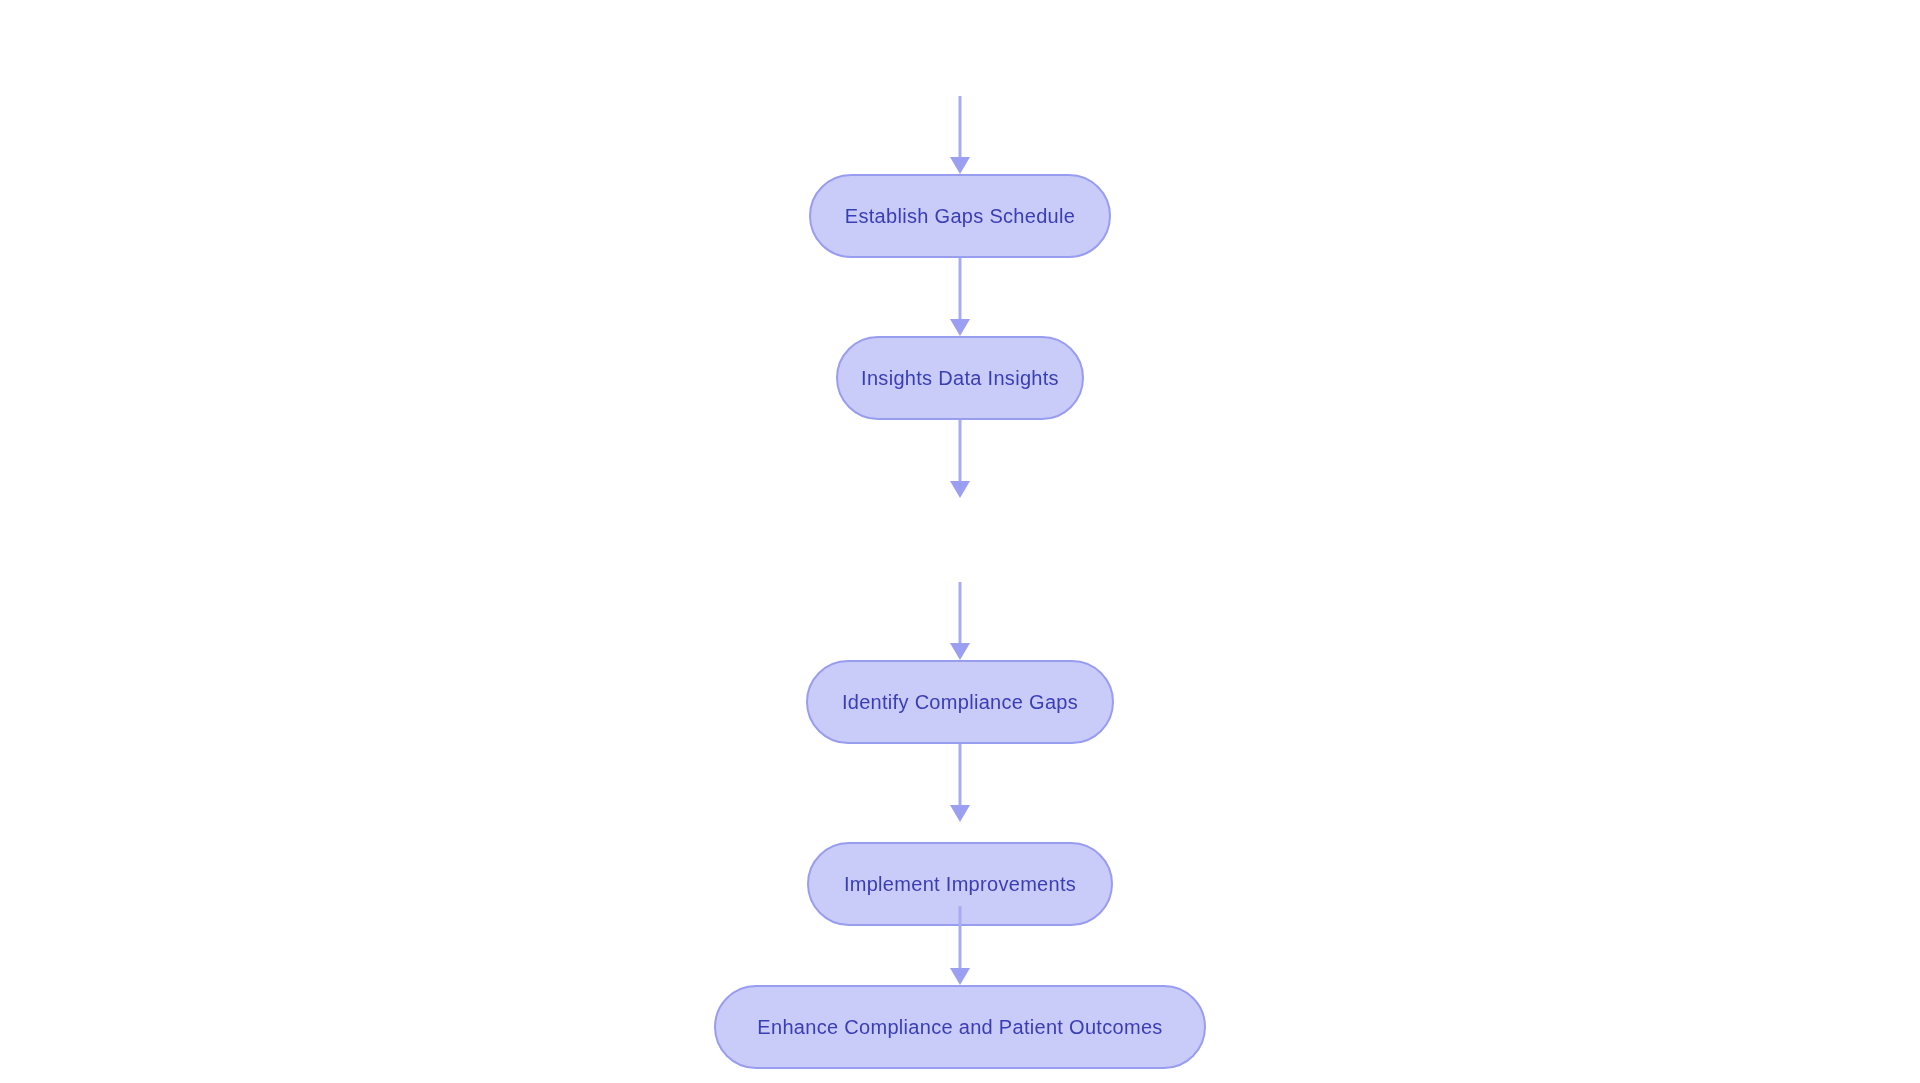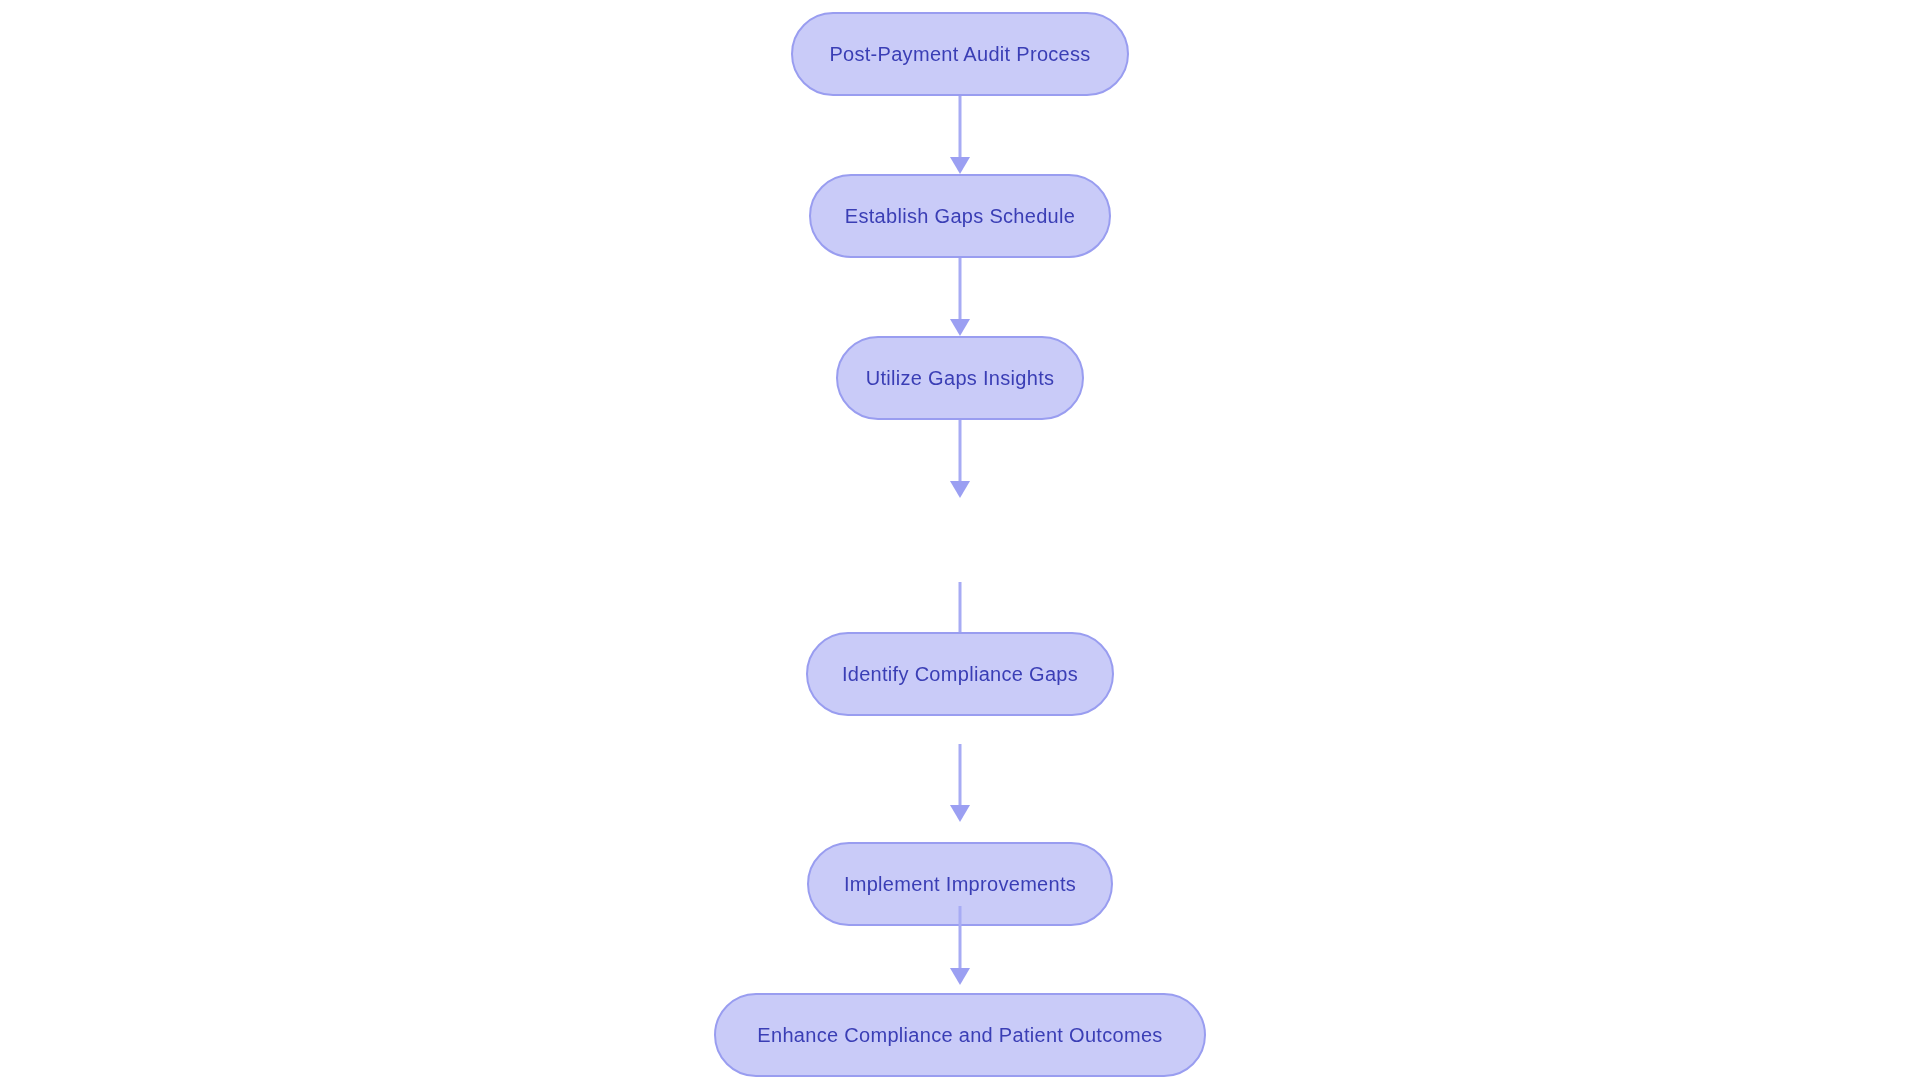--- a/index.html
+++ b/index.html
@@ -30,23 +30,23 @@
     display: flex;
     align-items: center;
     justify-content: center;
     text-align: center;
     white-space: nowrap;
   }
   .n1 { top: 12px;  width: 338px; }
   .n2 { top: 174px; width: 302px; }
   .n3 { top: 336px; width: 248px; }
   .n4 { top: 498px; width: 214px; }
-  .n5 { top: 632px; width: 308px; }
+  .n5 { top: 660px; width: 308px; }
   .n6 { top: 842px; width: 306px; }
-  .n7 { top: 985px; width: 492px; margin-top: 8px; }
+  .n7 { top: 985px; width: 492px; }
 
   .arrow {
     position: absolute;
     left: 50%;
     transform: translateX(-50%);
     width: 22px;
     height: 78px;
   }
   .a1 { top: 96px; }
   .a2 { top: 258px; }
@@ -74,35 +74,34 @@
     border-left: 10px solid transparent;
     border-right: 10px solid transparent;
     border-top: 17px solid #9b9ff2;
   }
 </style>
 </head>
 <body>
 
 <div class="canvas">
 
-  <div class="flow-node n1">Post-Payment Audit Process</div>
 
   <div class="arrow a1">
     <div class="shaft"></div>
     <div class="head"></div>
   </div>
 
   <div class="flow-node n2">Establish Gaps Schedule</div>
 
   <div class="arrow a2">
     <div class="shaft"></div>
     <div class="head"></div>
   </div>
 
-  <div class="flow-node n3">Utilize Gaps Insights</div>
+  <div class="flow-node n3">Insights Data Insights</div>
 
   <div class="arrow a3">
     <div class="shaft"></div>
     <div class="head"></div>
   </div>
 
 
   <div class="arrow a4">
     <div class="shaft"></div>
     <div class="head"></div>

